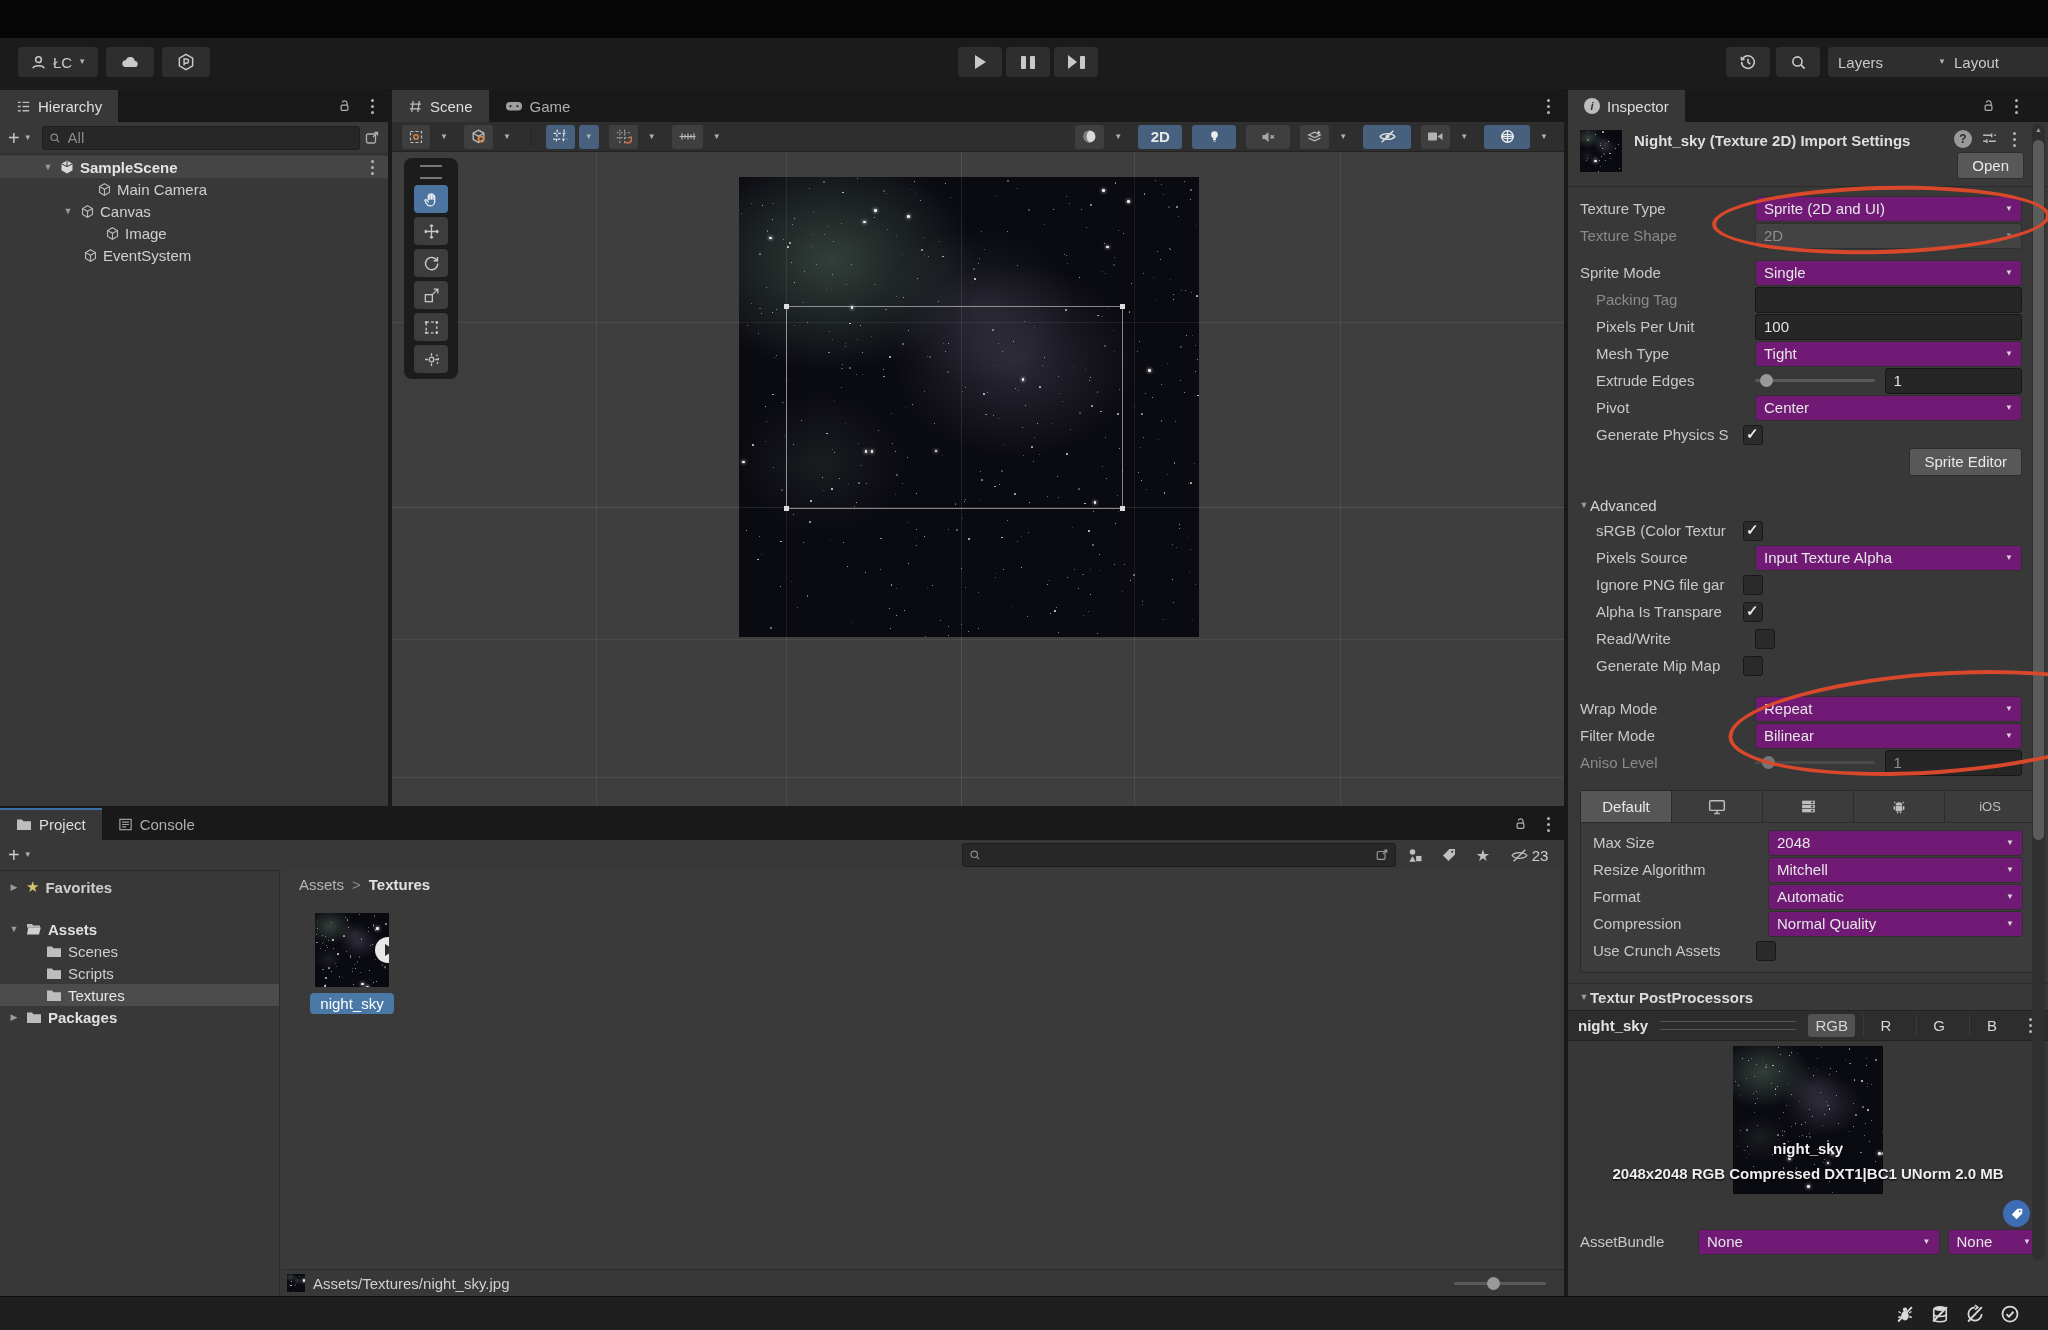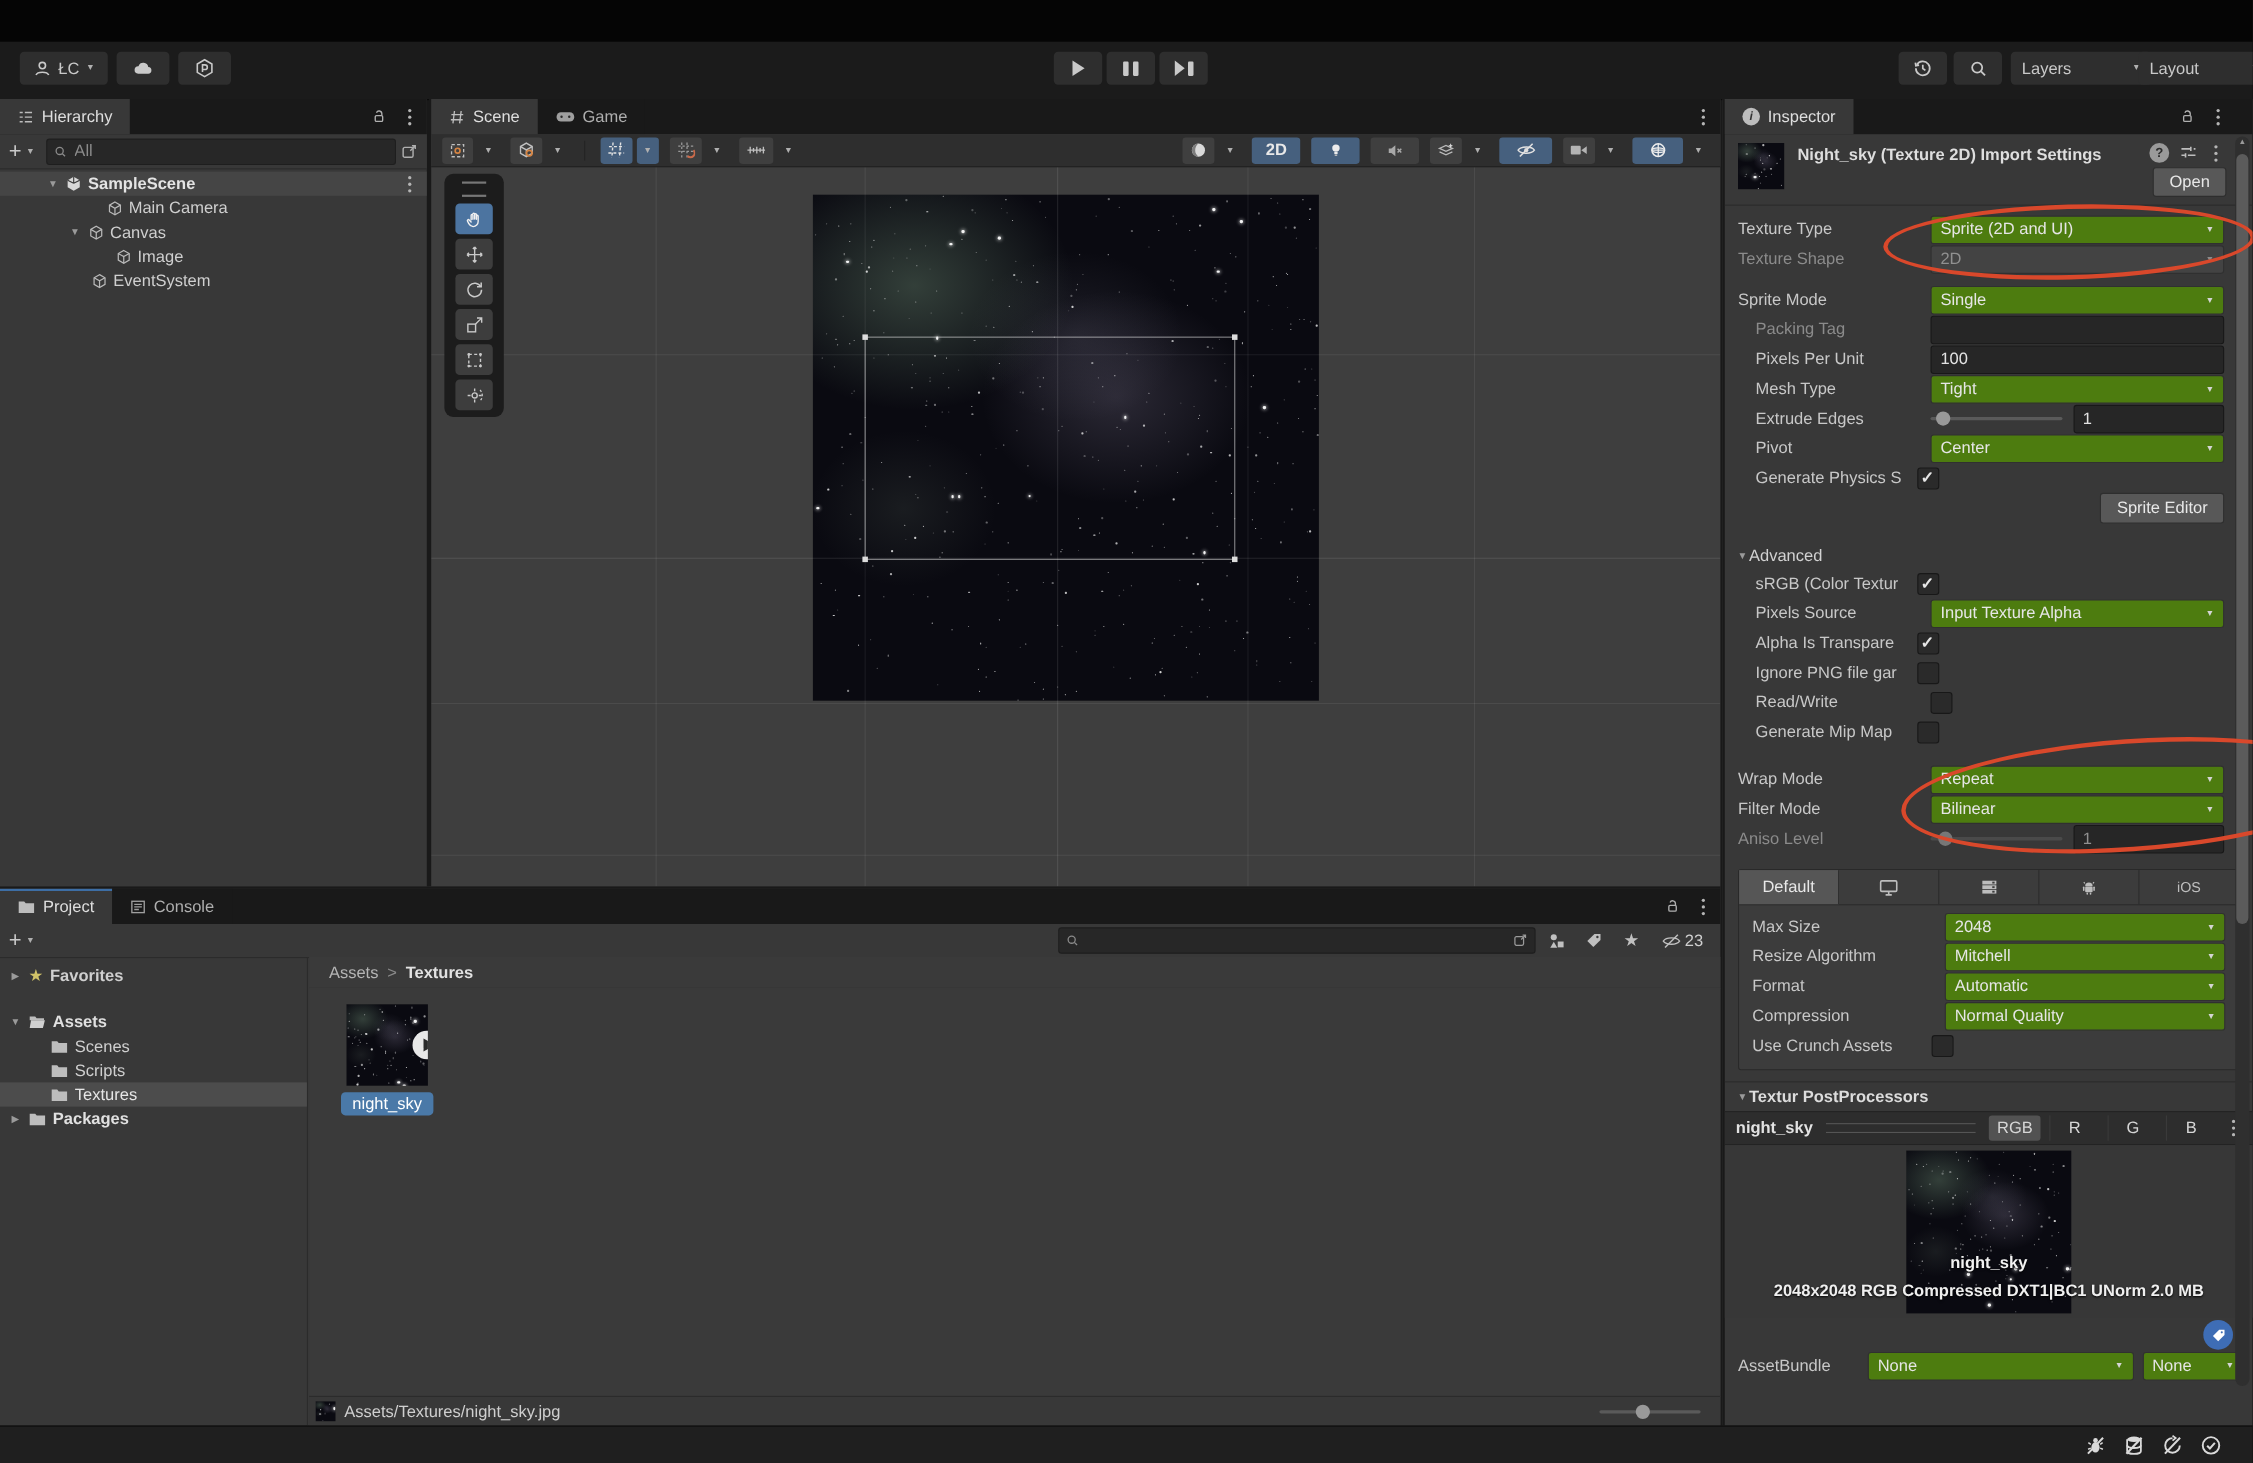--- a/index.html
+++ b/index.html
@@ -23,21 +23,21 @@
   .kebab i{width:3px;height:3px;border-radius:50%;background:#b5b5b5;}
   .panel-tabs{display:flex;align-items:stretch;height:32px;background:#191919;position:relative;}
   .ptab{display:flex;align-items:center;gap:7px;padding:0 16px;color:#aeaeae;background:#191919;position:relative;}
   .ptab.active{background:#383838;color:#dedede;}
   .ptab.focusline:before{content:"";position:absolute;left:0;top:0;right:0;height:2px;background:#3d6ea5;}
   .tabicons{position:absolute;right:8px;top:0;height:32px;display:flex;align-items:center;gap:12px;}
   .search{height:22px;background:#272727;border:1px solid #1e1e1e;border-radius:3px;
           display:flex;align-items:center;padding:0 6px;gap:5px;color:#8a8a8a;}
   .search input{flex:1;background:transparent;border:0;outline:0;color:#ddd;font:inherit;min-width:0;}
   .search input::placeholder{color:#8a8a8a;}
-  .dd{height:24px;background:#4d7c0f;border:1px solid #303030;border-radius:3px;display:flex;align-items:center;
+  .dd{height:24px;background:#701a75;border:1px solid #303030;border-radius:3px;display:flex;align-items:center;
       padding:0 8px;color:#e6e6e6;justify-content:space-between;gap:8px;}
   .dd.dis{background:#434343;color:#909090;}
   .dd .glyph-caret{color:#d5d5d5;}
   .dd.dis .glyph-caret{color:#8a8a8a;}
   .tf{height:24px;background:#262626;border:1px solid #181818;border-radius:3px;display:flex;align-items:center;
       padding:0 8px;color:#e2e2e2;}
   .chk{width:18px;height:18px;background:#2a2a2a;border:1px solid #181818;border-radius:3px;position:relative;flex:none;}
   .chk.on:after{content:"✓";position:absolute;left:2px;top:-1px;color:#e6e6e6;font-size:15px;font-weight:bold;}
   .btn{height:26px;background:#585858;border:1px solid #2e2e2e;border-radius:3px;display:inline-flex;
        align-items:center;justify-content:center;padding:0 14px;color:#e8e8e8;}
@@ -1334,29 +1334,29 @@
       <div class="irow">
         <span class="ilab ind">Pixels Source</span>
         <span class="ictl">
             <span class="dd">
               <span>Input Texture Alpha</span>
               <span class="glyph-caret">▼</span>
             </span>
           </span>
       </div>
       <div class="irow">
+        <span class="ilab ind">Ignore PNG file gar</span>
+        <span class="ictl">
+            <span class="chk" style="margin-left:-12px;"></span>
+          </span>
+      </div>
+      <div class="irow">
         <span class="ilab ind">Alpha Is Transpare</span>
         <span class="ictl">
             <span class="chk on" style="margin-left:-12px;"></span>
-          </span>
-      </div>
-      <div class="irow">
-        <span class="ilab ind">Ignore PNG file gar</span>
-        <span class="ictl">
-            <span class="chk" style="margin-left:-12px;"></span>
           </span>
       </div>
       <div class="irow">
         <span class="ilab ind">Read/Write</span>
         <span class="ictl">
             <span class="chk"></span>
           </span>
       </div>
       <div class="irow">
         <span class="ilab ind">Generate Mip Map</span>

